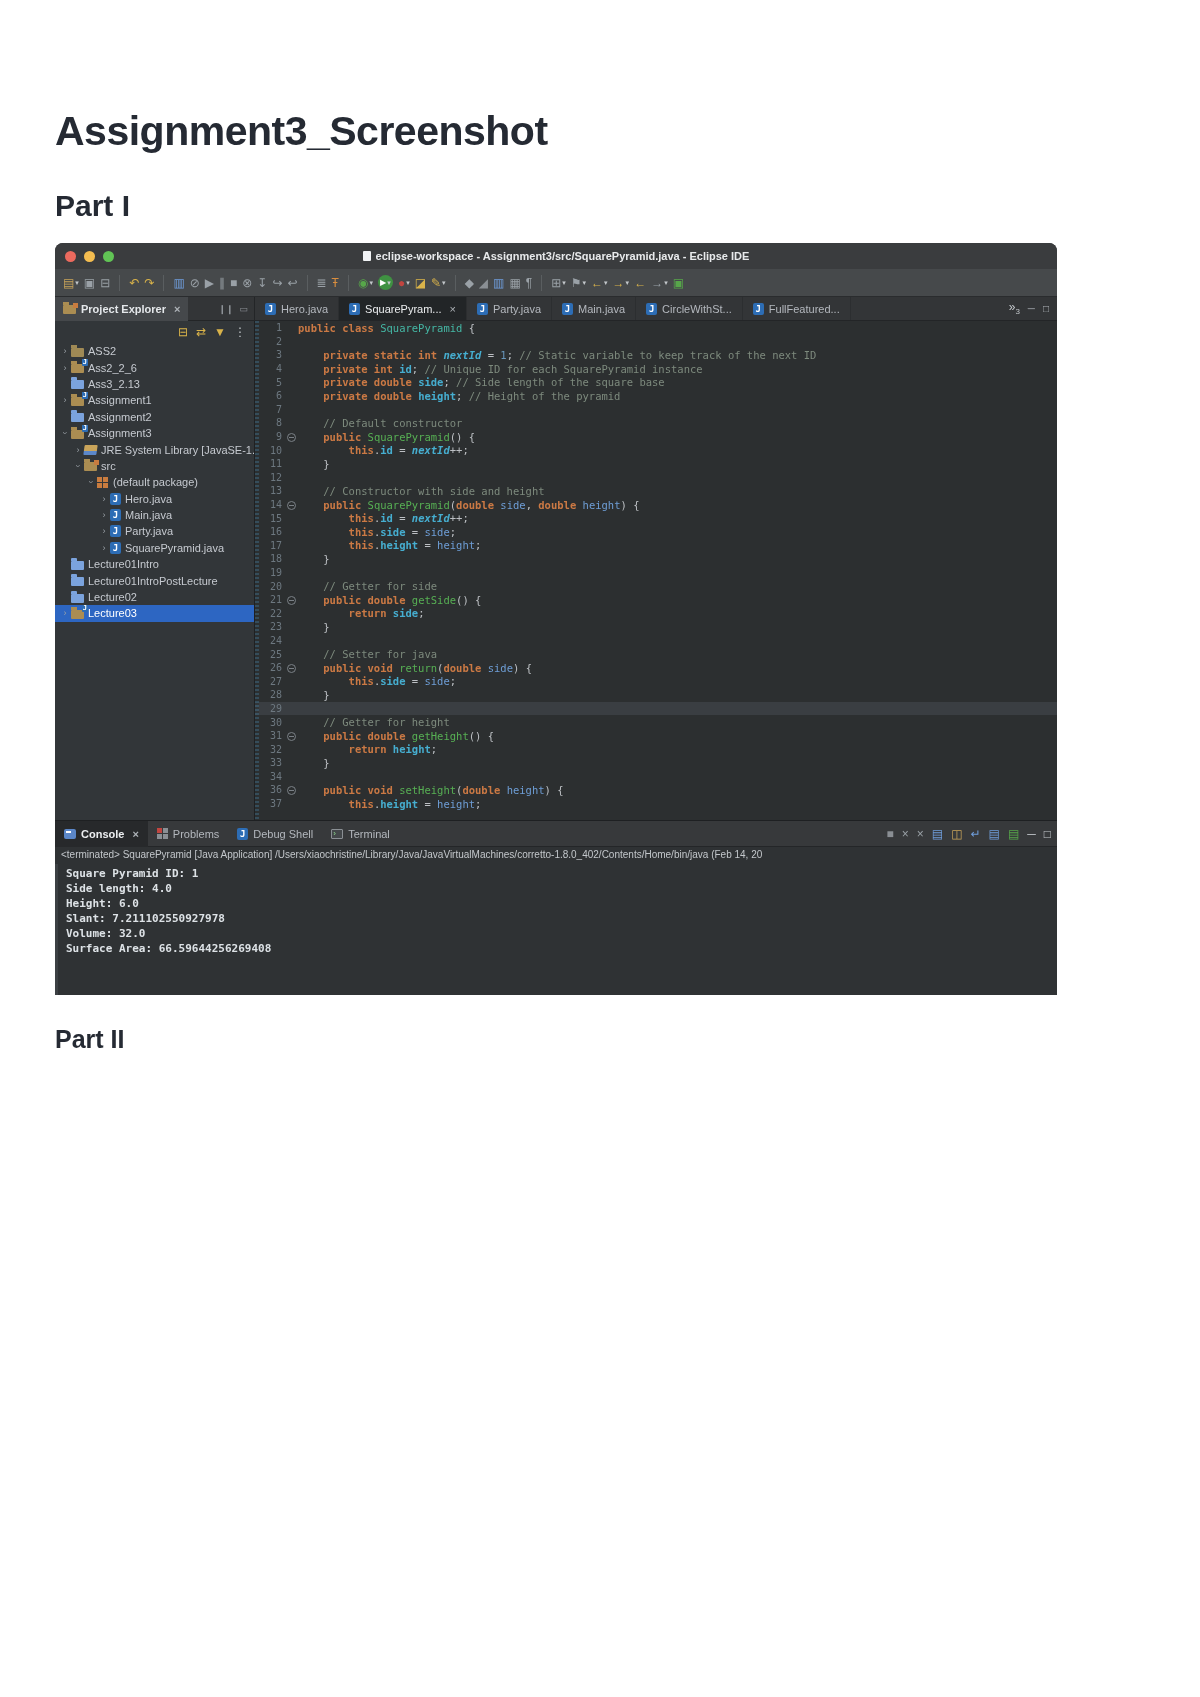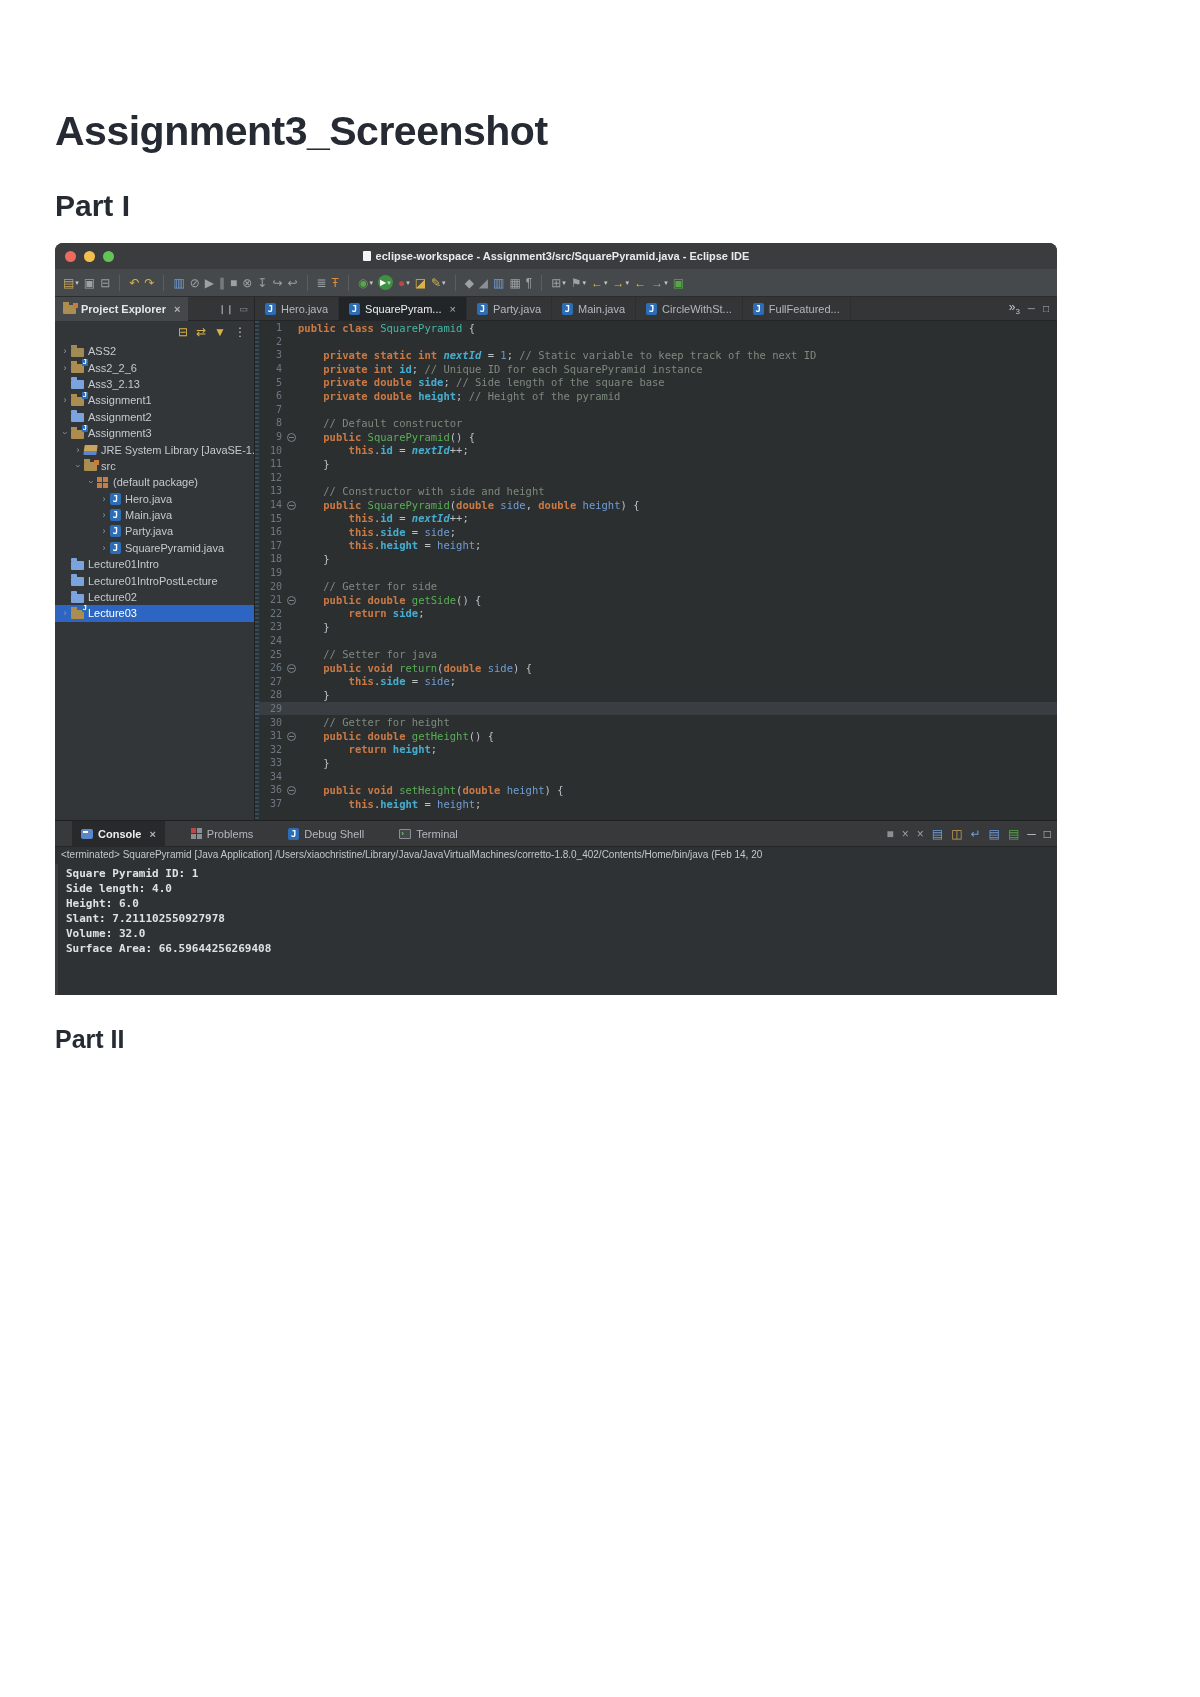--- a/index.html
+++ b/index.html
@@ -92,21 +92,21 @@
       border:1px solid #7a8086; border-radius:50%; }
   .foldcol.fold::before { content:""; position:absolute; left:4px; top:7px; width:5px; height:1px; background:#7a8086; z-index:1; }
   .ctext { flex:1; }
   .s-d { color:#bdc0c4; } .s-k { color:#cb7944; font-weight:700; } .s-t { color:#45b8a5; }
   .s-m { color:#57b054; } .s-f { color:#46aed0; font-weight:700; } .s-sf { color:#46aed0; font-style:italic; font-weight:700; }
   .s-p { color:#6e9ed6; } .s-n { color:#6897bb; } .s-c { color:#7d8a7d; }
 
   
   .console { height:175px; background:#2f3234; border-top:1px solid #1e2022; display:flex; flex-direction:column; }
   .ctabrow { height:26px; display:flex; align-items:center; background:#37393b; border-bottom:1px solid #242628; padding-right:6px; }
-  .ctab { height:26px; display:flex; align-items:center; gap:5px; padding:0 9px; font-size:11px; color:#b4b8be;margin-left:17px; }
+  .ctab { height:26px; display:flex; align-items:center; gap:5px; padding:0 9px; font-size:11px; color:#b4b8be; }
   .ctab.active { background:#27292b; color:#eceef0; font-weight:700; }
   .ctoolbar { margin-left:auto; display:flex; align-items:center; gap:8px; font-size:11px; }
   .cstatus { height:17px; font-size:10px; color:#c3c7cb; padding:2px 6px 0 6px; white-space:nowrap; overflow:hidden; }
   .cout { flex:1; padding:2px 0 0 8px; font-family:"DejaVu Sans Mono", monospace; font-size:11px; font-weight:700;
           color:#dde2e6; line-height:15px; border-left:3px solid #3c4043; }
 </style>
 </head>
 <body>
 
 <div class="doc">

